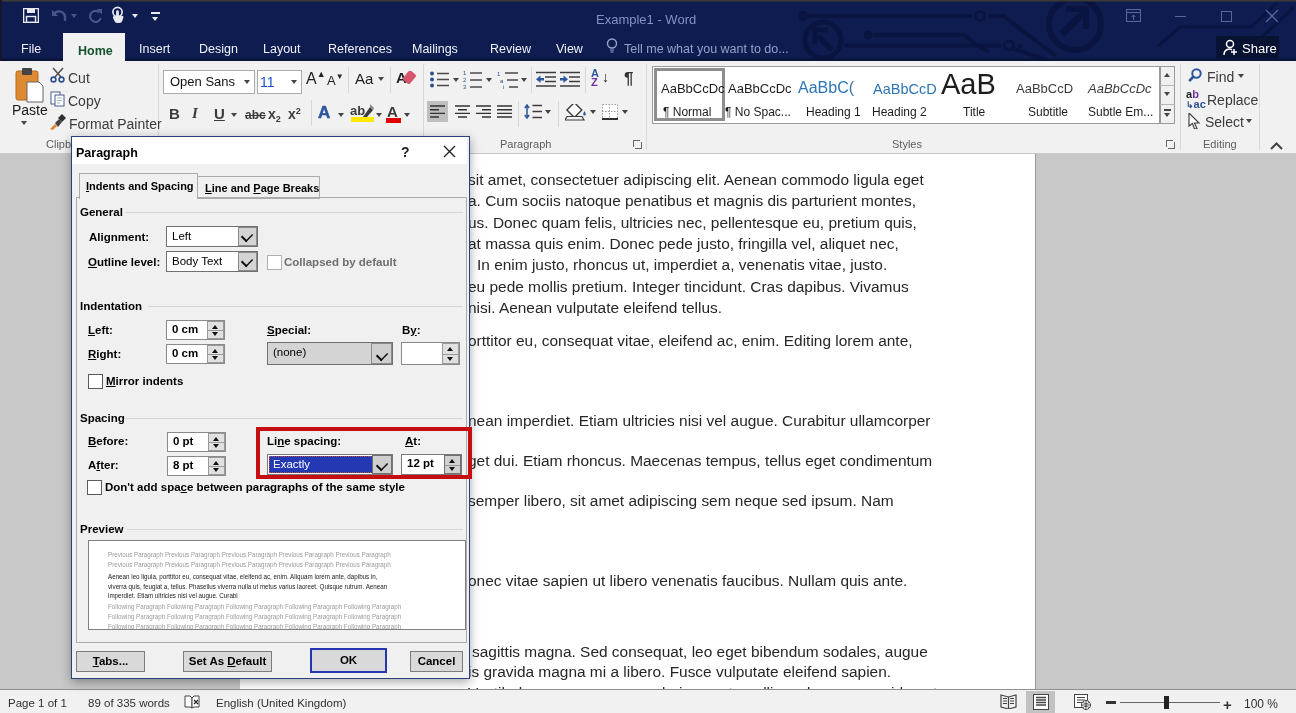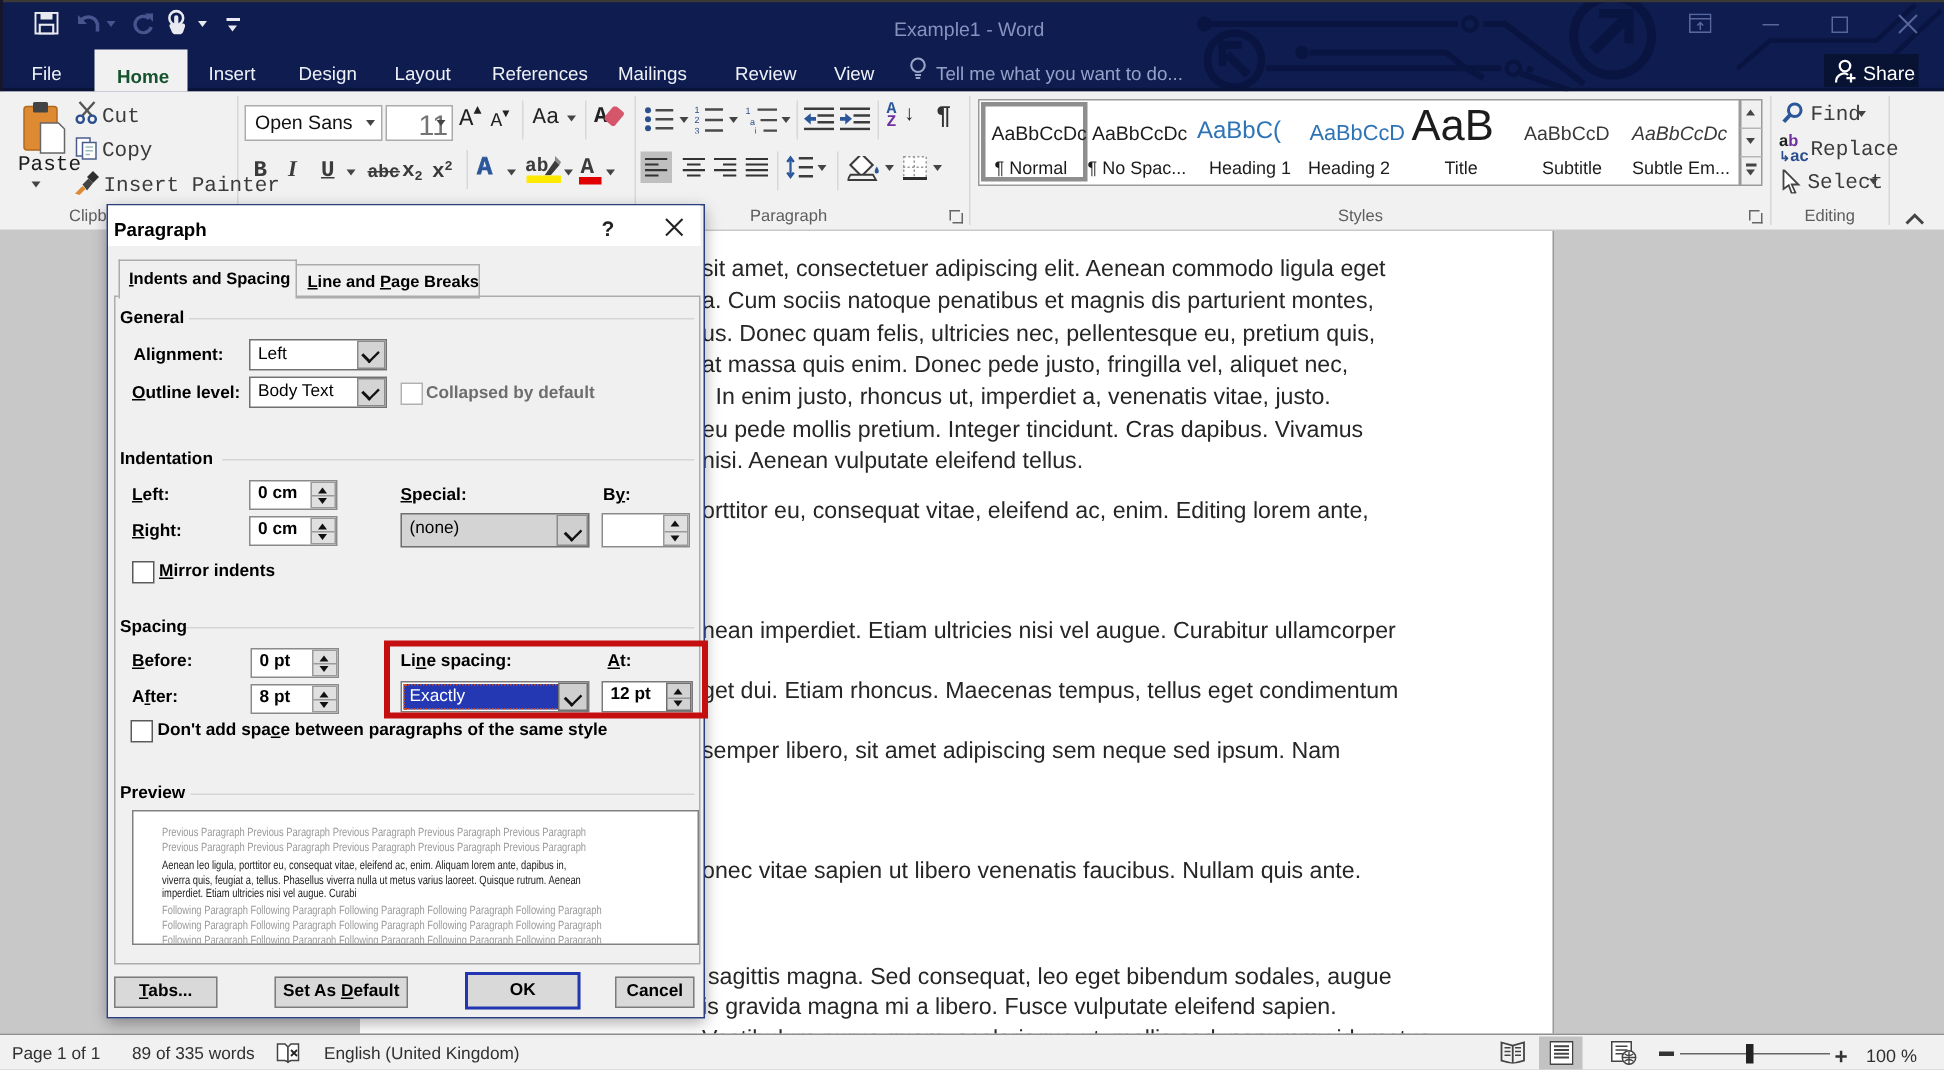--- a/index.html
+++ b/index.html
@@ -8,21 +8,21 @@
   .abs{position:absolute;}
   
   #header{position:absolute;left:0;top:0;width:1296px;height:61px;background:#0f1c50;}
   .tabtx{position:absolute;top:42px;font-size:12.5px;color:#eef1f7;white-space:nowrap;}
   #hometab{position:absolute;left:63px;top:33px;width:62px;height:28px;background:#f1f1f1;}
   #hometab span{position:absolute;left:15px;top:11px;font-size:12.5px;font-weight:bold;color:#14532d;}
   
   #ribbon{position:absolute;left:0;top:61px;width:1296px;height:92px;background:#f1f1f1;border-bottom:1px solid #c9c9c9;}
   .gdiv{position:absolute;top:3px;width:1px;height:86px;background:#d8d8d8;}
   .glabel{position:absolute;top:77px;font-size:11px;color:#5d5d5d;white-space:nowrap;}
-  .ricon{position:absolute;font-size:14px;color:#3b3b3b;font-family:Liberation Mono, monospace;}
+  .ricon{position:absolute;font-size:14px;color:#3b3b3b;}
   .launch{position:absolute;top:79px;width:9px;height:9px;}
   .launch:before{content:"";position:absolute;left:0;top:0;width:6px;height:6px;border-left:1.3px solid #666;border-top:1.3px solid #666;}.launch:after{content:"";position:absolute;right:0;bottom:0;width:6px;height:6px;border-right:1.3px solid #666;border-bottom:1.3px solid #666;}
   
   #doc{position:absolute;left:0;top:154px;width:1296px;height:536px;background:#c8c8c8;overflow:hidden;}
   #page{position:absolute;left:240px;top:0;width:795px;height:536px;background:#fff;border-right:1px solid #989898;}
   .dl{position:absolute;font-size:15.45px;color:#262626;white-space:nowrap;}
   
   #status{position:absolute;left:0;top:689px;width:1296px;height:24px;background:#f1f1f1;border-top:1px solid #909090;}
   .st{position:absolute;top:7px;font-size:11.5px;color:#303030;white-space:nowrap;}
   
@@ -177,29 +177,29 @@
       <rect x="1" y="1" width="9" height="12" fill="#fff" stroke="#4a5d8c"></rect>
       <rect x="5" y="4" width="9" height="11" fill="#fff" stroke="#4a5d8c"></rect>
       <path d="M7 7 h5 M7 9.5 h5 M7 12 h3" stroke="#9bb" stroke-width="1"></path>
     </svg>
     <div class="ricon" style="left:68px;top:32px">Copy</div>
     <svg class="abs" style="left:49px;top:53px" width="17" height="16" viewBox="0 0 17 16">
       <path d="M1 15 L6 10 L8 12 L4 16 Z" fill="#de8a33"></path>
       <path d="M6 9 L10 5 L13 8 L9 13 Z" fill="#444"></path>
       <path d="M9 4 L13 0 L17 4 L13 8 Z" fill="#2f2f2f"></path>
     </svg>
-    <div class="ricon" style="left:69px;top:55px">Insert Painter</div>
+    <div class="ricon" style="left:69px;top:55px">Format Painter</div>
     <div class="glabel" style="left:46px">Clipboard</div>
 
     <div class="abs" style="left:163px;top:9px;width:90px;height:22px;background:#fff;border:1px solid #ababab">
       <span style="position:absolute;left:6px;top:3px;font-size:13px;color:#111">Open Sans</span>
       <span style="position:absolute;right:4px;top:9px;border-left:3.5px solid transparent;border-right:3.5px solid transparent;border-top:4px solid #444"></span>
     </div>
     <div class="abs" style="left:257px;top:9px;width:43px;height:22px;background:#fff;border:1px solid #ababab">
-      <span style="position:absolute;left:21px;top:3px;font-size:19px;color:#737373">11</span>
+      <span style="position:absolute;left:2px;top:3px;font-size:14px;color:#1d4ed8">11</span>
       <span style="position:absolute;right:4px;top:9px;border-left:3.5px solid transparent;border-right:3.5px solid transparent;border-top:4px solid #444"></span>
     </div>
     <div class="ricon" style="left:306px;top:8px;font-size:16px;color:#222">A<span style="font-size:9px;vertical-align:7px">▲</span></div>
     <div class="ricon" style="left:327px;top:11px;font-size:13px;color:#222">A<span style="font-size:8px;vertical-align:6px">▼</span></div>
     <div class="abs" style="left:348px;top:6px;width:1px;height:26px;background:#d8d8d8"></div>
     <div class="ricon" style="left:355px;top:9px;font-size:15px;color:#222">Aa</div>
     <div class="abs" style="left:378px;top:16px;border-left:3.5px solid transparent;border-right:3.5px solid transparent;border-top:4px solid #444"></div>
     <div class="abs" style="left:390px;top:6px;width:1px;height:26px;background:#d8d8d8"></div>
     <div class="ricon" style="left:396px;top:8px;font-size:15px;font-weight:bold;color:#222">A</div>
     <svg class="abs" style="left:403px;top:10px" width="14" height="13" viewBox="0 0 14 13">

